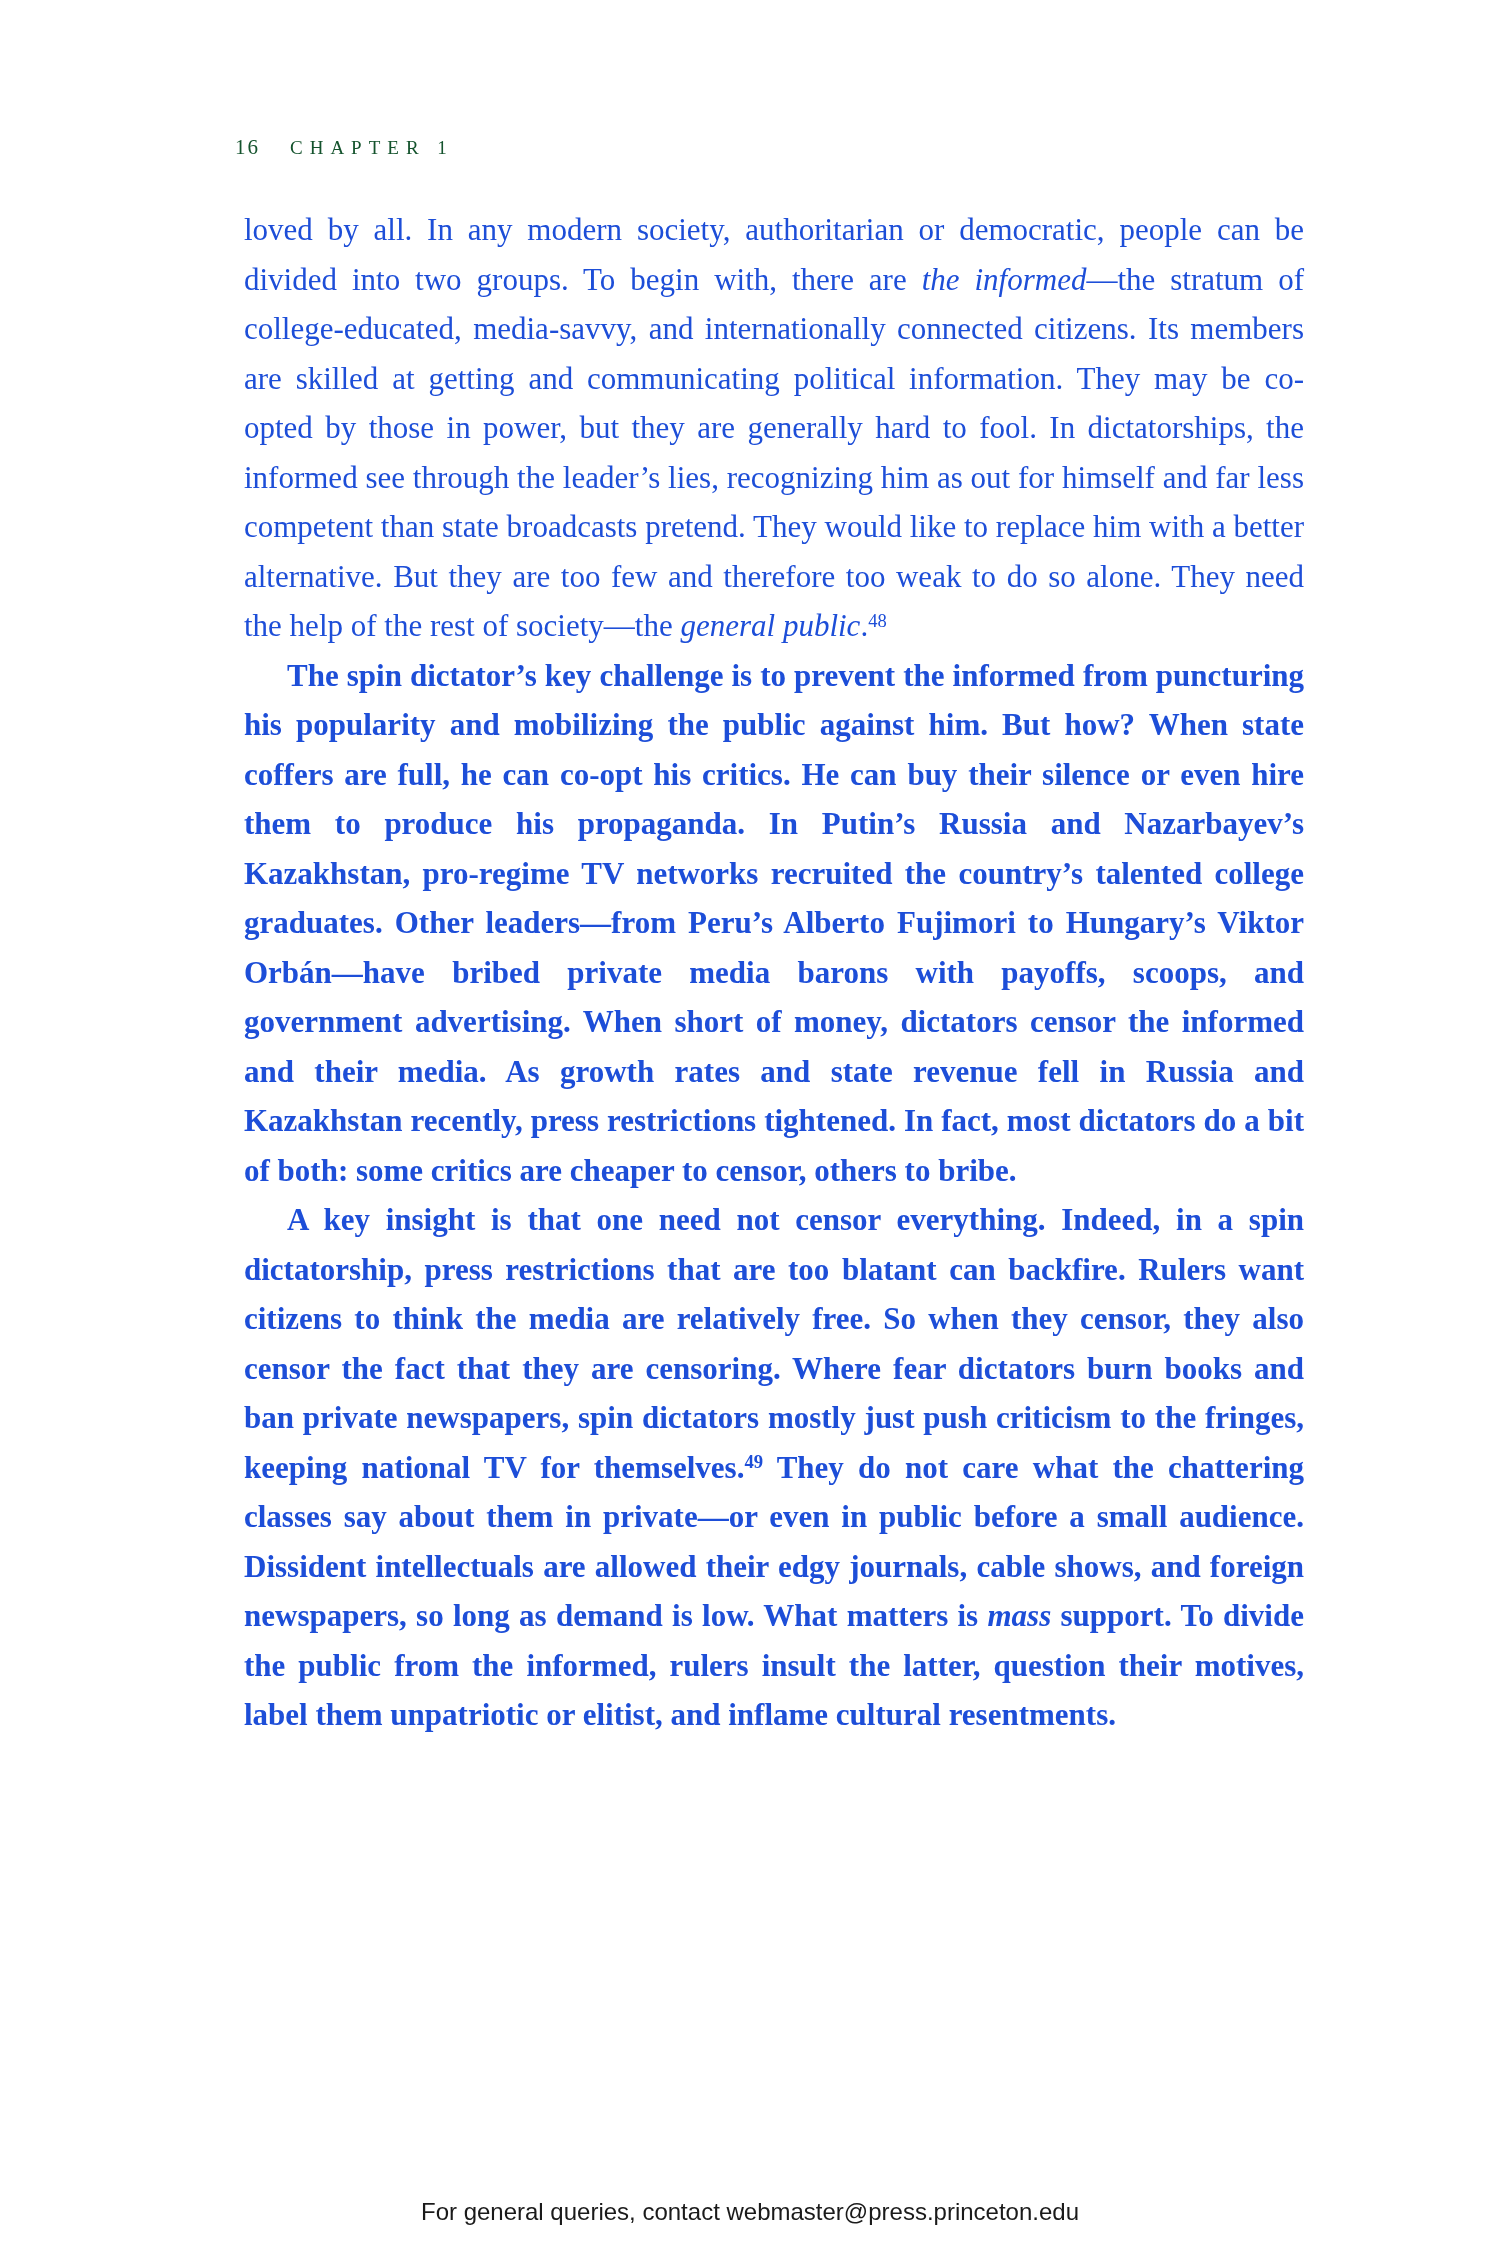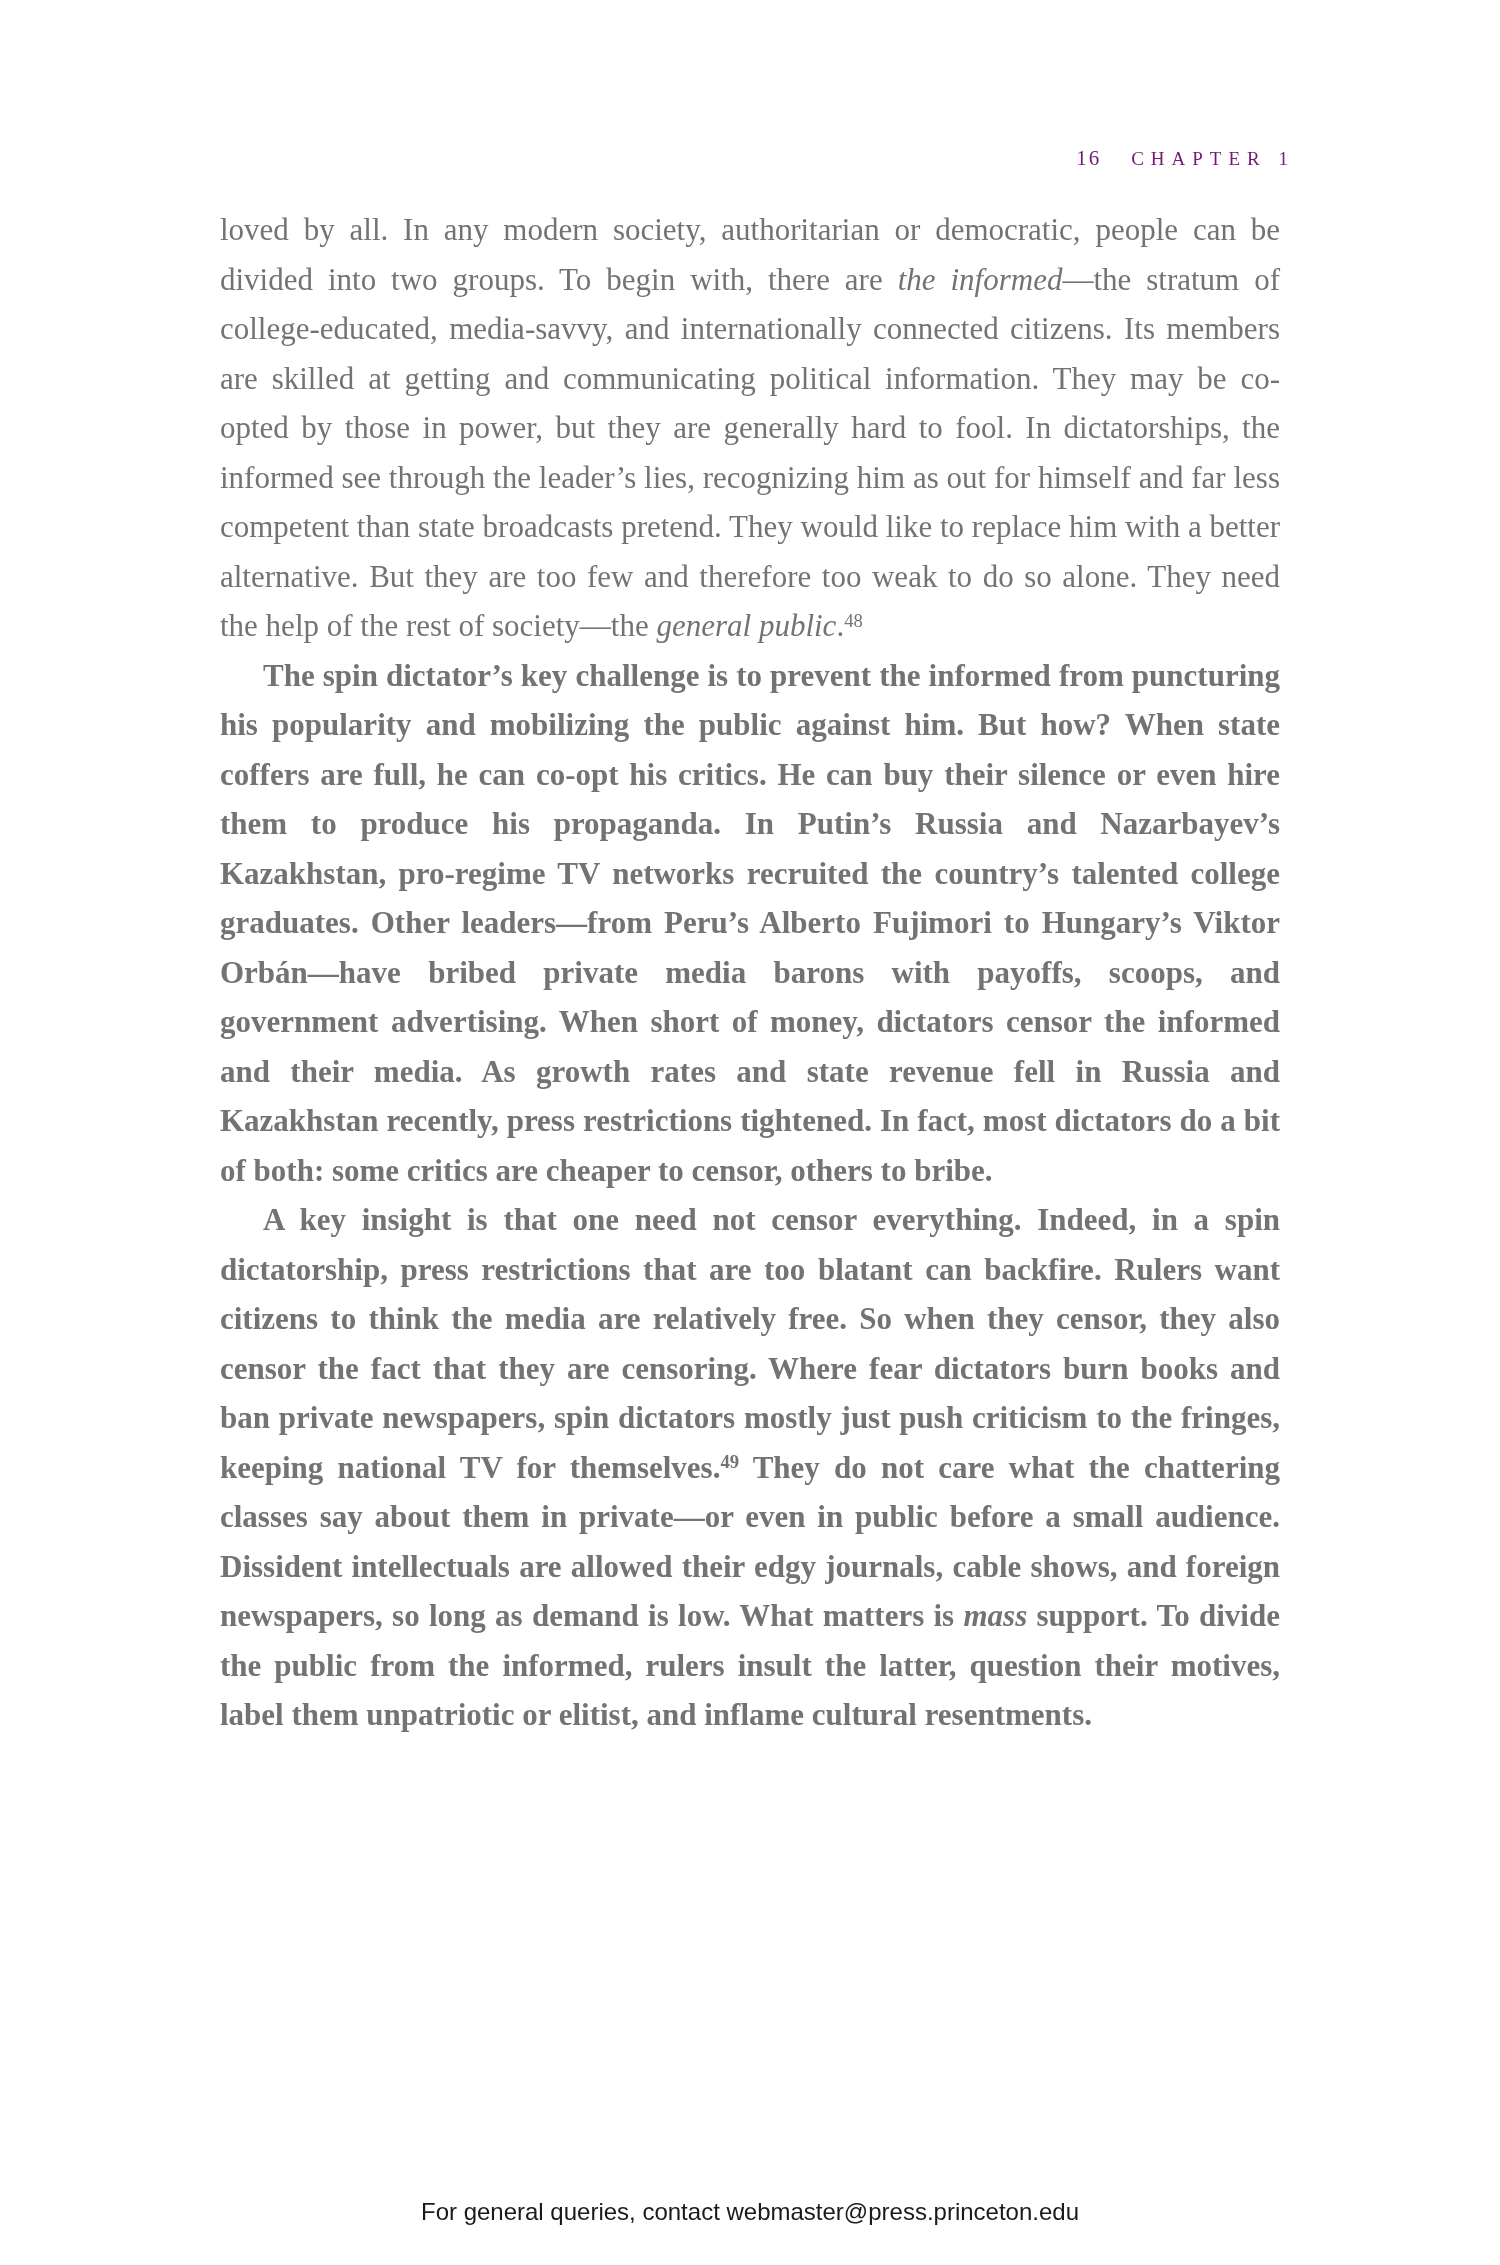--- a/index.html
+++ b/index.html
@@ -23,45 +23,45 @@
     font-family: "Liberation Sans", sans-serif;
     font-size: 24px;
     line-height: 31px;
     color: #1a1a1a;
     white-space: pre-line;
     text-align: left;
   }
   .running-head {
     position: absolute;
     left: 235px;
-    top: 146px;
+    top: 135px;
     width: 1060px;
-    text-align: right;
+    text-align: left;
     font-family: "Liberation Serif", serif;
     font-size: 21px;
-    color: #701a75;
+    color: #14532d;
   }
   .running-head .pagenum {
     margin-right: 30px;
     letter-spacing: 2px;
   }
   .running-head .chapter {
     letter-spacing: 7px;
     font-size: 19px;
   }
   .body-text {
     position: absolute;
-    left: 220px;
+    left: 244px;
     top: 205px;
     width: 1060px;
     font-family: "Liberation Serif", serif;
     font-size: 31px;
     line-height: 49.5px;
     text-align: justify;
-    color: #737373;
+    color: #1d4ed8;
   }
   .body-text p {
     margin: 0;
     padding: 0;
   }
   .body-text p.indent {
     text-indent: 43px;
     font-weight: bold;
   }
   .it {

